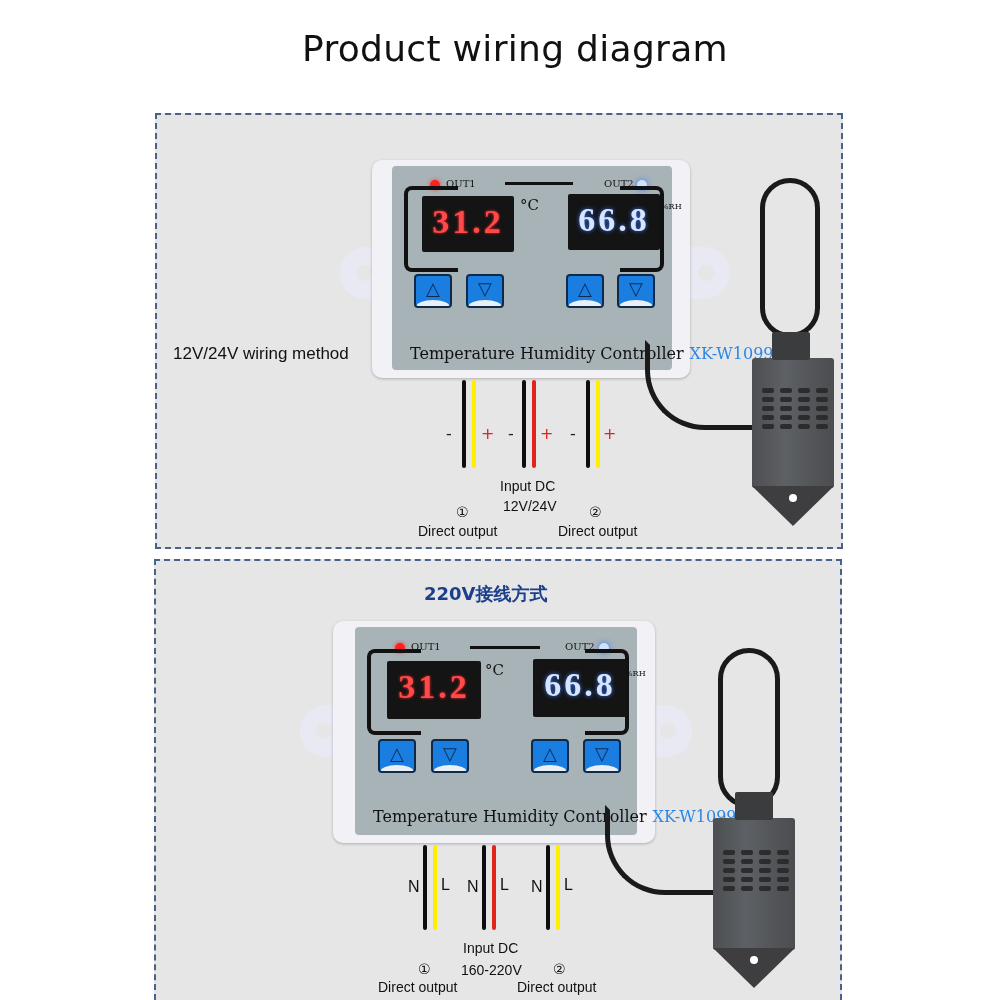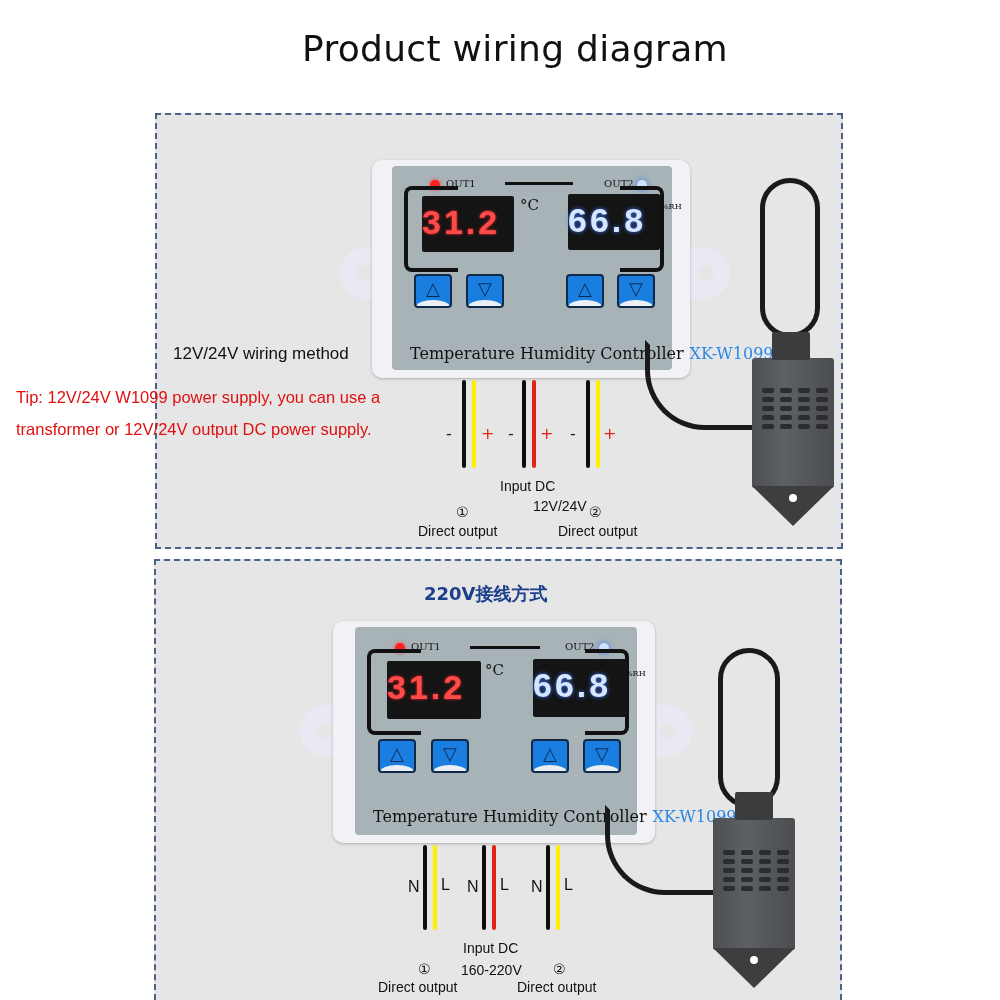--- a/index.html
+++ b/index.html
@@ -11,21 +11,21 @@
   .panel2{left:154px;top:559px;width:688px;height:441px;border-bottom:none;}
   .device{background:#f2f2f6;border-radius:10px;box-shadow:0 1px 3px rgba(0,0,0,.25);}
   .face{position:absolute;background:#a7b3b7;border-radius:4px;}
   .ear{position:absolute;background:#e9e9f3;width:42px;height:52px;border-radius:26px 0 0 26px;}
   .ear.r{border-radius:0 26px 26px 0;}
   .ear .hole{position:absolute;width:16px;height:16px;border-radius:50%;background:#e6e6e6;top:18px;}
   .led{position:absolute;width:10px;height:10px;border-radius:50%;}
   .led.red{background:#ff2020;box-shadow:0 0 4px #ff3b3b;}
   .led.blue{background:#cfe2ff;box-shadow:0 0 6px #3a7dff;}
   .lbl-out{position:absolute;font-family:"DejaVu Serif","Liberation Serif",serif;font-size:10px;color:#111;}
-  .disp{position:absolute;background:#141414;border-radius:2px;font-family:Liberation Sans, sans-serif;font-weight:bold;font-size:34px;letter-spacing:3px;text-align:left;line-height:52px;}
+  .disp{position:absolute;background:#141414;border-radius:2px;font-family:Liberation Serif, serif;font-weight:bold;font-size:34px;letter-spacing:3px;text-align:center;line-height:52px;}
   .disp.red{color:#ff4a4a;text-shadow:0 0 3px #ff2a2a;}
   .disp.blue{color:#d7e6ff;text-shadow:0 0 4px #3b7aff;}
   .unit{position:absolute;font-family:"DejaVu Serif","Liberation Serif",serif;color:#111;}
   .bracket{position:absolute;border:4px solid #111;}
   .btn{position:absolute;width:38px;height:34px;background:#1a7de0;border:2px solid #0f2a48;border-radius:4px;box-sizing:border-box;overflow:hidden;}
   .btn::after{content:"";position:absolute;left:0;right:0;bottom:-8px;height:14px;background:#e9eff5;border-radius:50%;}
   .btn .glyph{position:absolute;left:0;right:0;top:3px;text-align:center;font-size:18px;color:#0b2c55;line-height:20px;}
   .model-text{position:absolute;font-family:"DejaVu Serif","Liberation Serif",serif;font-size:16px;color:#111;white-space:nowrap;}
   .model-text .m{color:#2c86e6;margin-left:6px;}
   .wire{position:absolute;width:4px;border-radius:2px;}
@@ -114,21 +114,21 @@
   <div class="pol minus" style="left:508px;top:424px;">-</div>
   <div class="pol plus" style="left:540px;top:424px;">+</div>
 </div>
 <div>
   <div class="wire w-black" style="left:586px;top:380px;height:88px;"></div>
   <div class="wire w-yellow" style="left:596px;top:380px;height:88px;"></div>
   <div class="pol minus" style="left:570px;top:424px;">-</div>
   <div class="pol plus" style="left:603px;top:424px;">+</div>
 </div>
 <div class="small" style="left:500px;top:478px;">Input DC</div>
-<div class="small" style="left:503px;top:498px;margin-left:30px;">12V/24V</div>
+<div class="small" style="left:503px;top:498px;">12V/24V</div>
 <div class="circ" style="left:456px;top:504px;">①</div>
 <div class="small" style="left:418px;top:523px;">Direct output</div>
 <div class="circ" style="left:589px;top:504px;">②</div>
 <div class="small" style="left:558px;top:523px;">Direct output</div>
 
 <div>
   <div class="cable" style="left:760px;top:178px;width:50px;height:150px;"></div>
   <div class="cable" style="left:645px;top:340px;width:130px;height:80px;border-top-color:transparent;border-right-color:transparent;border-radius:0 0 0 60px;"></div>
   <div class="sensor" style="left:752px;top:358px;width:82px;height:130px;">
     <div class="top" style="left:20px;top:-26px;width:38px;height:28px;"></div>
@@ -154,21 +154,20 @@
         <span></span>
         <span></span>
     </div>
     <div class="tab" style="top:128px;">
         <div class="hole"></div>
       </div>
   </div>
 </div>
 
 <div class="tip">
-  <p>Tip: 12V/24V W1099 power supply, you can use a transformer or 12V/24V output DC power supply.</p>
 </div>
 
 <div class="abs panel panel2"></div>
 
 <div class="heading220" style="left:424px;top:582px;">220V接线方式</div>
 
 <div>
   <div class="ear" style="left:300px;top:705px;">
       <div class="hole" style="left:16px;"></div>
     </div>

